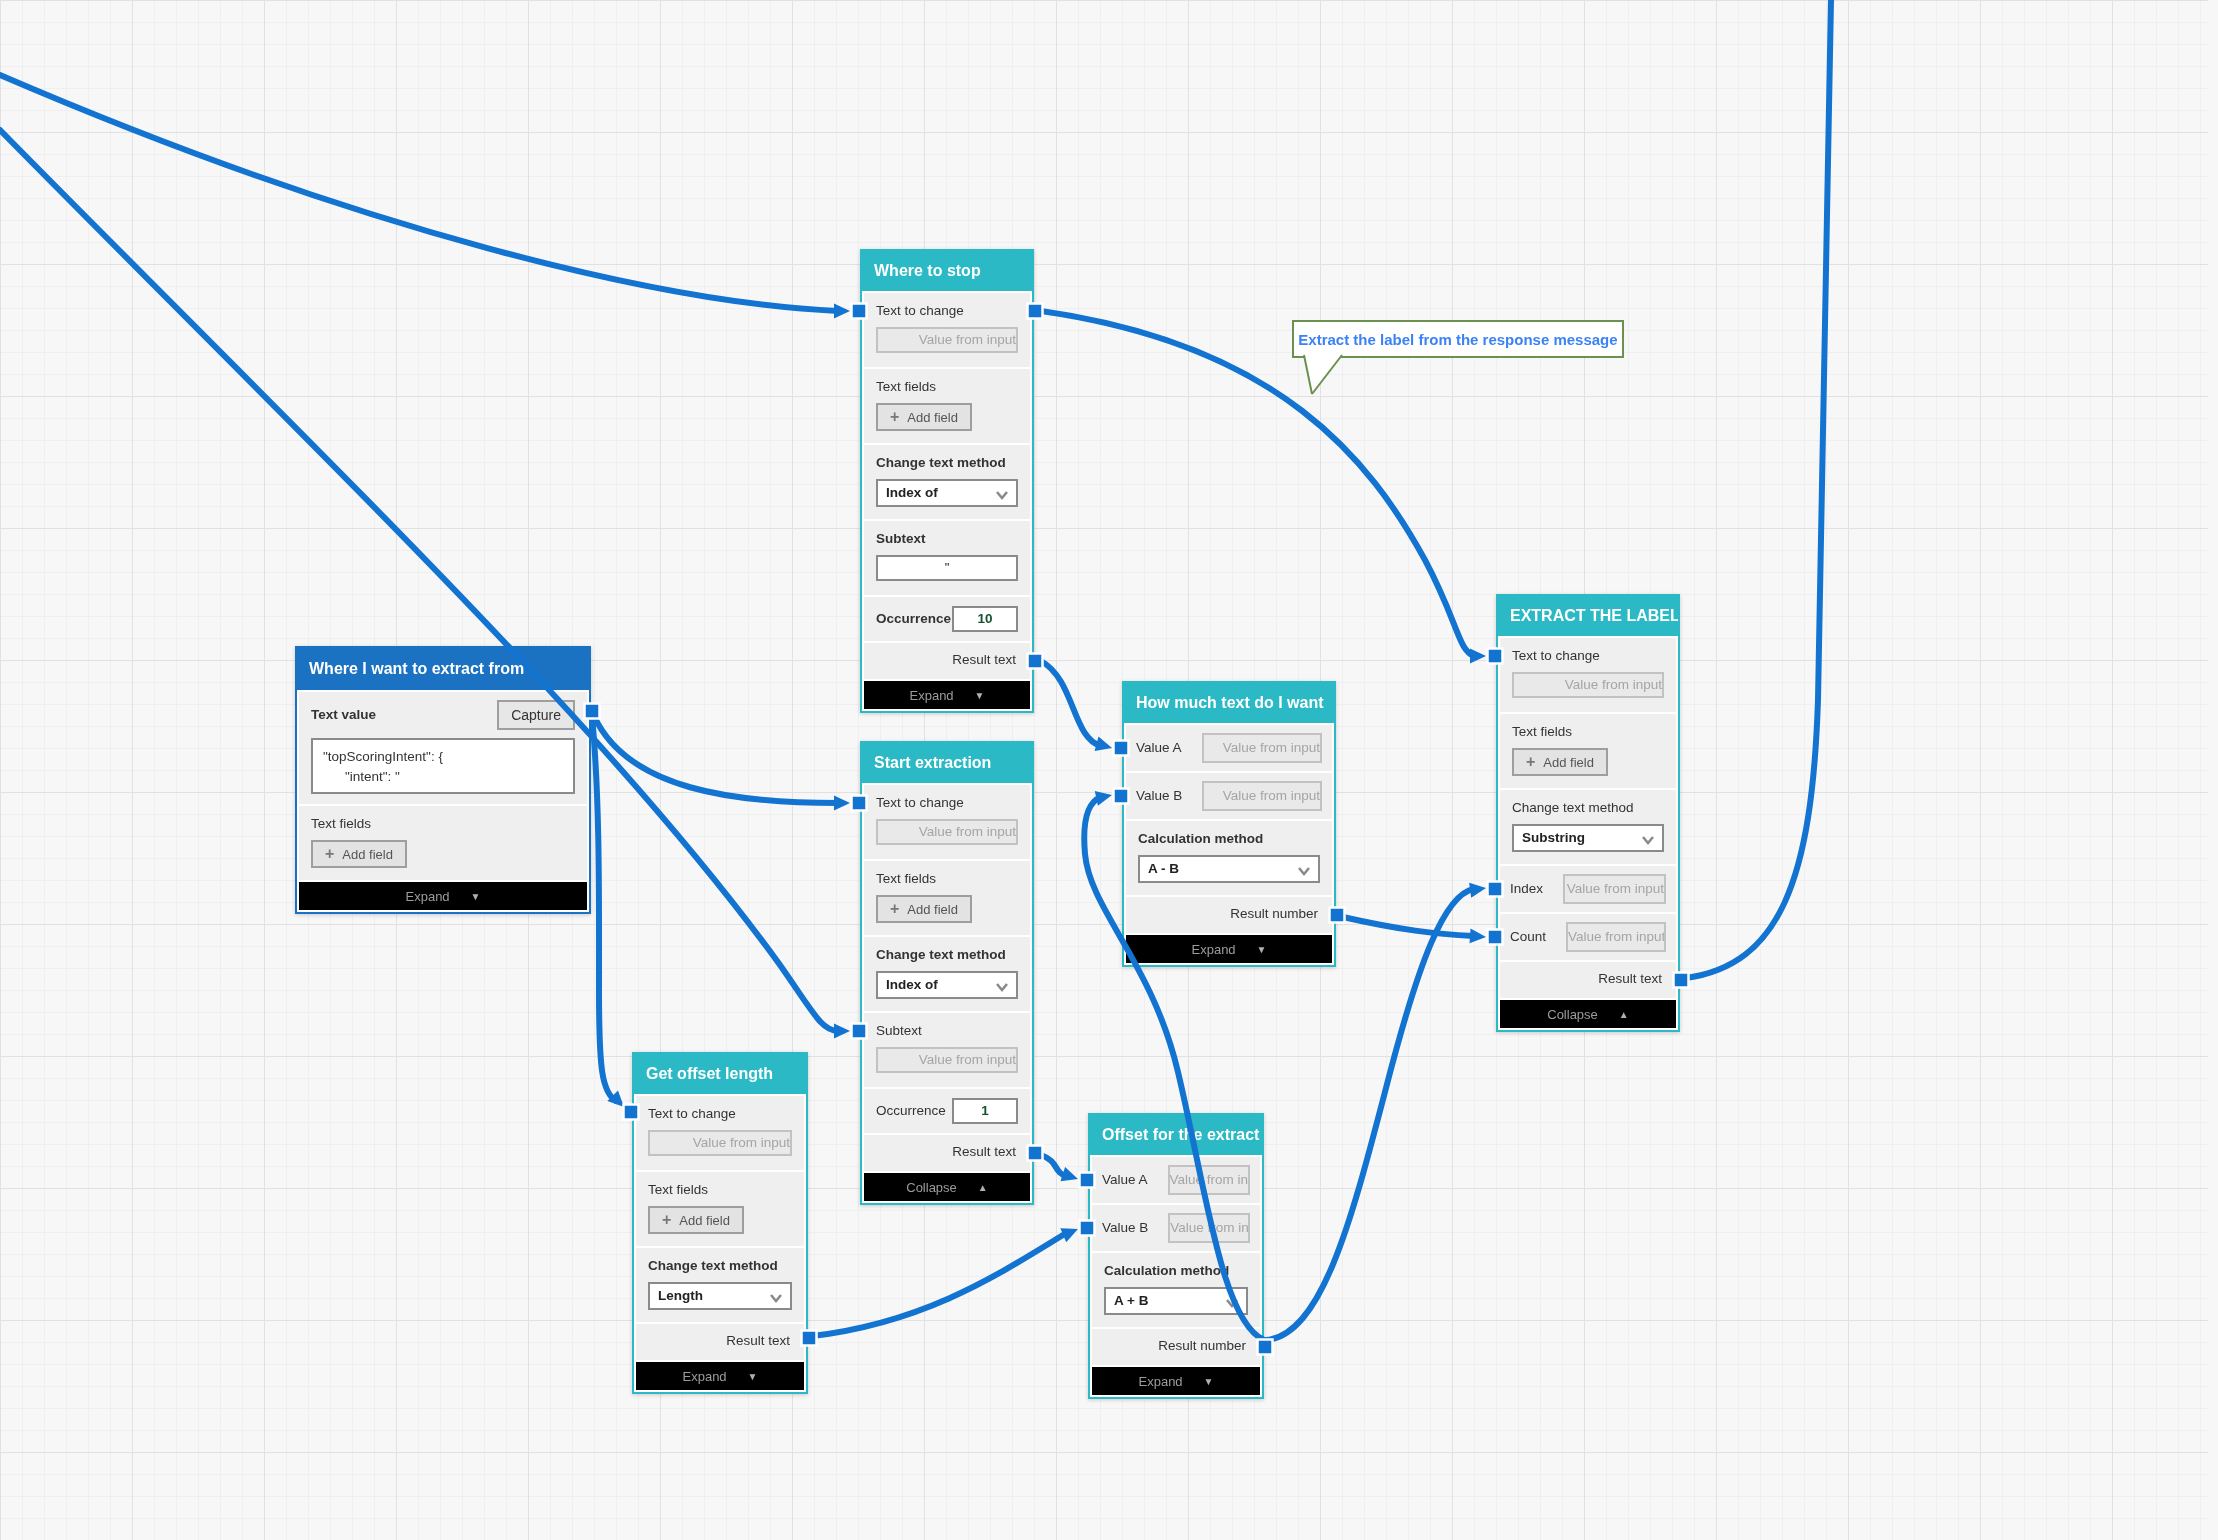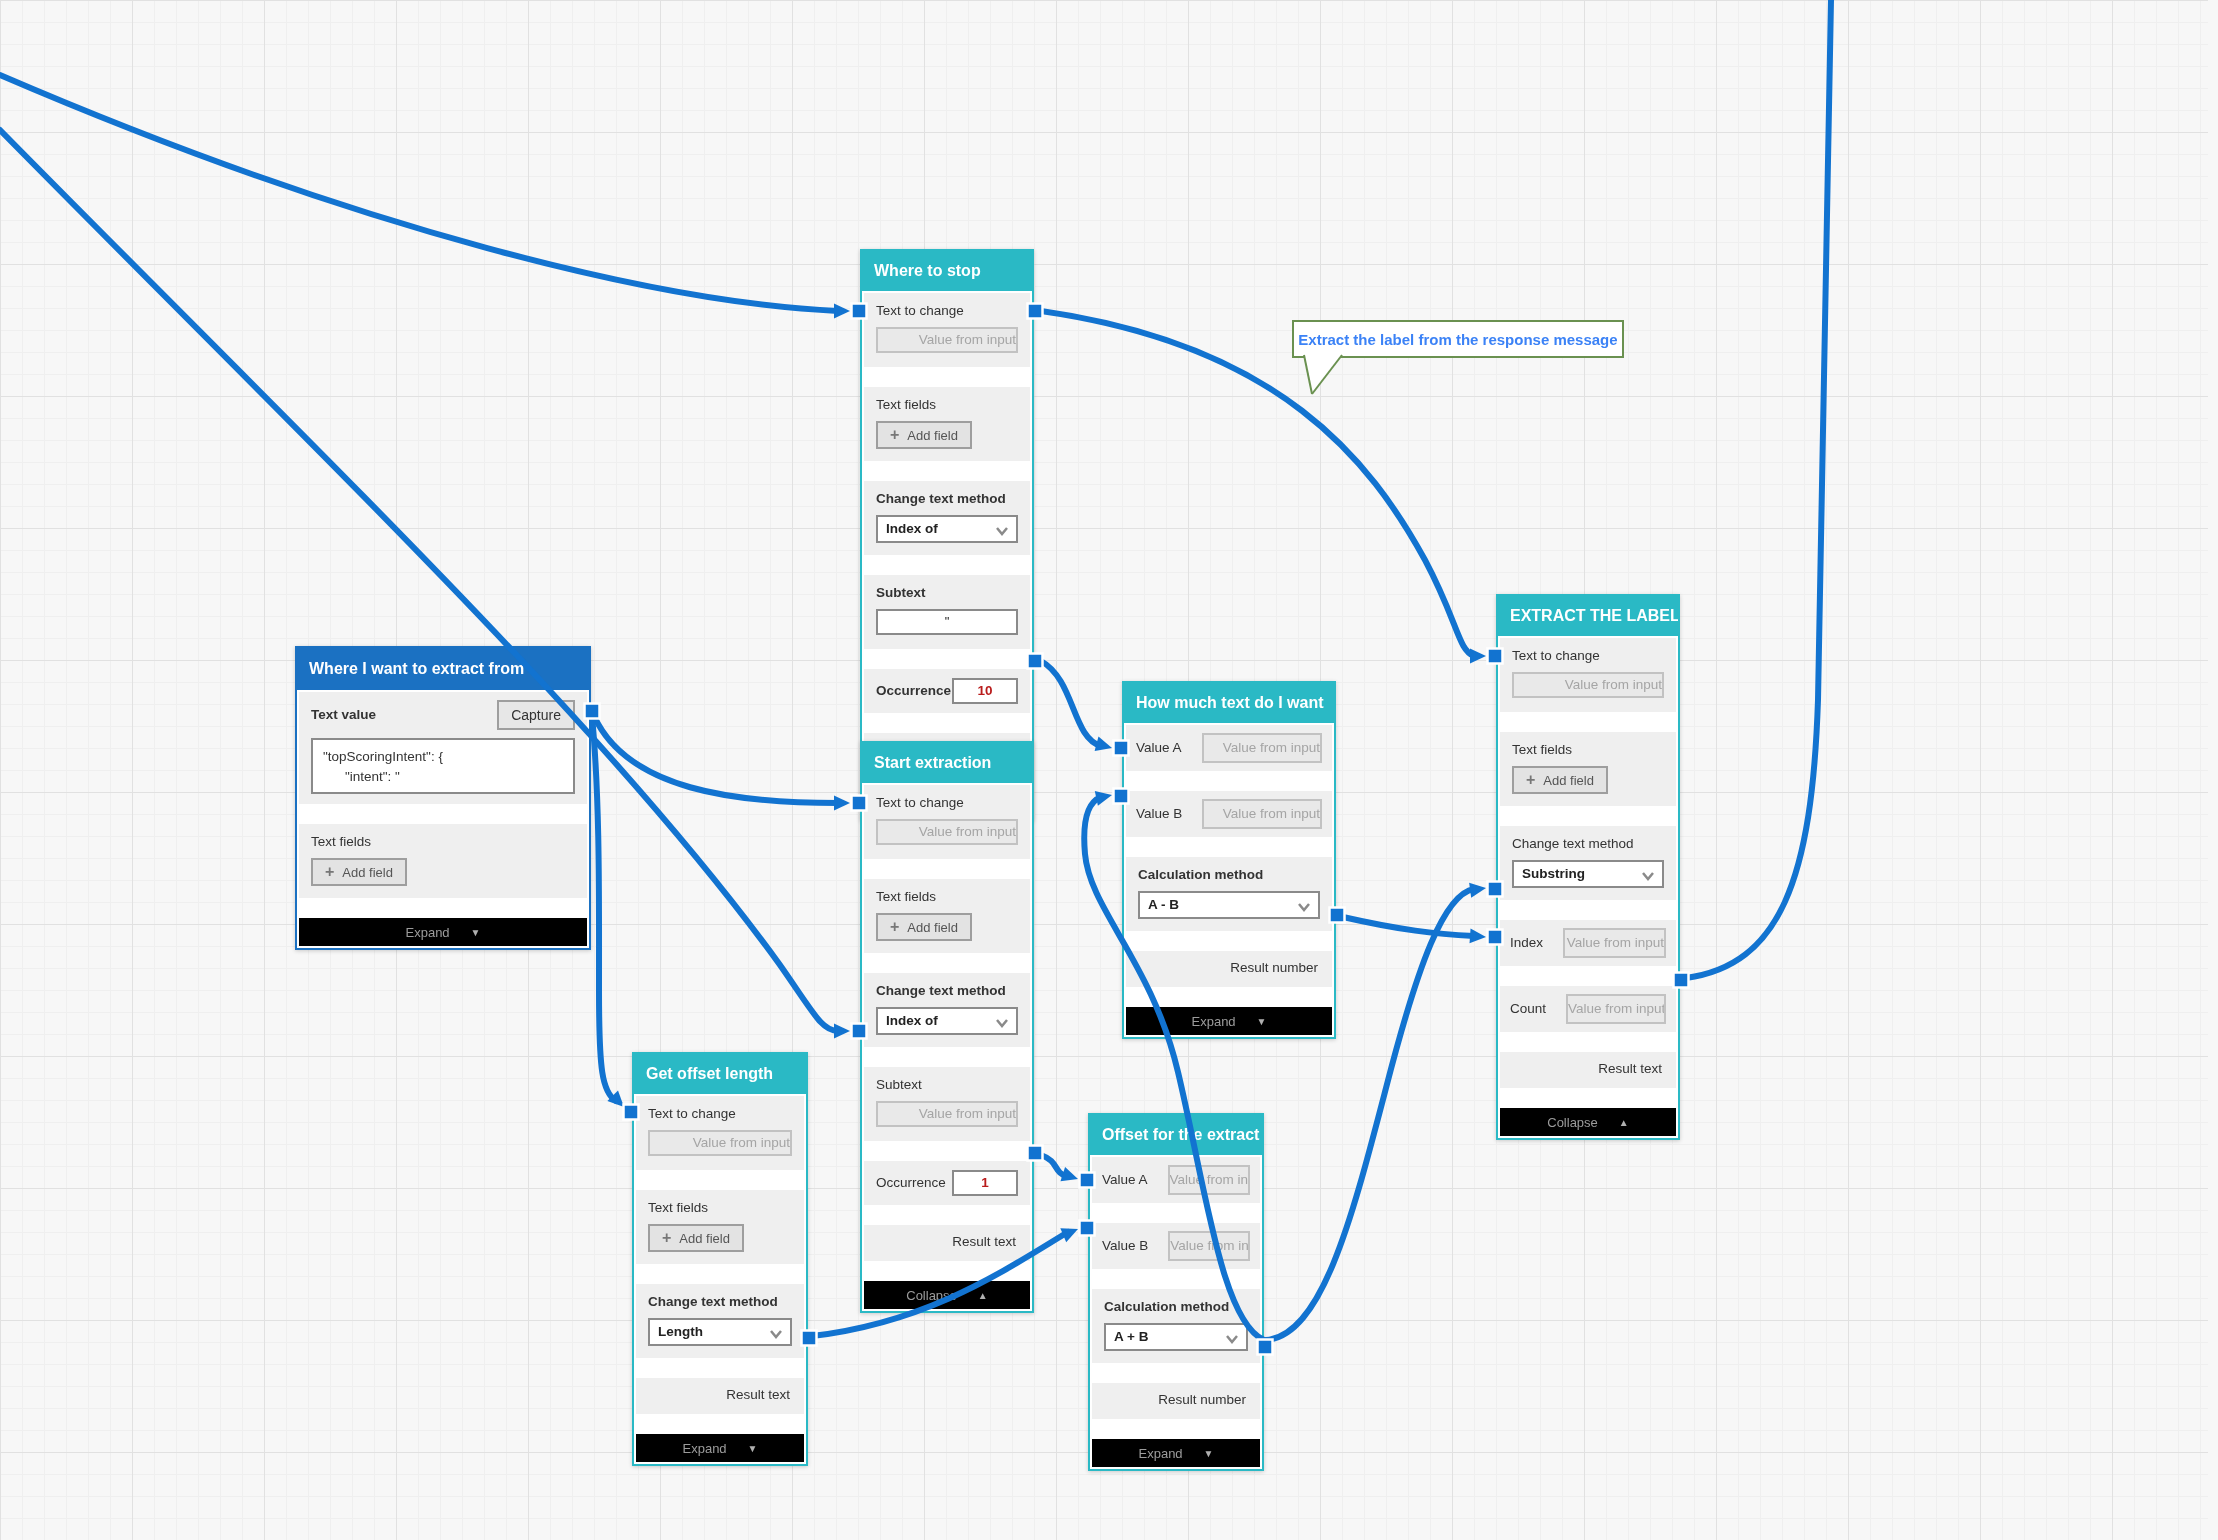--- a/index.html
+++ b/index.html
@@ -20,21 +20,21 @@
     border:2px solid #2ab9c5; z-index:10;
     box-shadow:0 1px 4px rgba(0,0,0,.18);
   }
   .node.blue{border-color:#1b71c2;}
   .hdr{
     height:40px; line-height:40px; padding:0 12px; background:#2ab9c5;
     color:#ffffff; font-size:16px; font-weight:bold; white-space:nowrap; overflow:hidden;
   }
   .node.blue .hdr{background:#1b71c2; height:42px; line-height:42px;}
   .body{padding:2px;}
-  .sec{background:#efefef; margin-bottom:20px; padding:8px 12px 0; box-sizing:border-box; overflow:hidden;}
+  .sec{background:#efefef; margin-bottom:2px; padding:8px 12px 0; box-sizing:border-box; overflow:hidden;}
   .h74{height:74px;}
   .lbl{font-size:13.5px; color:#333; height:20px; line-height:20px; margin-bottom:6px; white-space:nowrap;}
   .lbl.b{font-weight:bold;}
   .vfi{
     background:#e9e9e9; border:2px solid #c2c2c2; color:#a5a5a5;
     font-size:13.5px; text-align:right; box-sizing:border-box; white-space:nowrap; overflow:hidden;
   }
   .vfi.block{height:26px; line-height:22px;}
   .btn{
     display:inline-flex; align-items:center; gap:8px; box-sizing:border-box;
@@ -50,21 +50,21 @@
   }
   .dd svg{position:absolute; right:7px; top:7px;}
   .txtinput{
     height:26px; background:#fff; border:2px solid #8a8a8a; box-sizing:border-box;
     font-size:13px; color:#222; text-align:center; line-height:22px;
   }
   .row{display:flex; align-items:center; padding:8px 12px; }
   .h44{height:44px;}
   .numinput{
     margin-left:auto; width:66px; height:26px; background:#fff; border:2px solid #8a8a8a;
-    box-sizing:border-box; font-size:13.5px; font-weight:bold; color:#b91c1c;
+    box-sizing:border-box; font-size:13.5px; font-weight:bold; color:#14532d;
     text-align:center; line-height:22px;
   }
   .result{height:36px; padding:9px 14px 0; text-align:right; font-size:13.5px; color:#333;}
   .footer{
     height:28px; background:#000000; display:flex; align-items:center; justify-content:center;
     gap:21px; color:#9c9c9c; font-size:13px; cursor:pointer;
   }
   .caret{font-size:10px; color:#b0b0b0;}
   .vrow{height:46px; display:flex; align-items:center; gap:20px; padding:8px 10px;}
   .vrow .lbl{margin-bottom:0; flex:none;}

